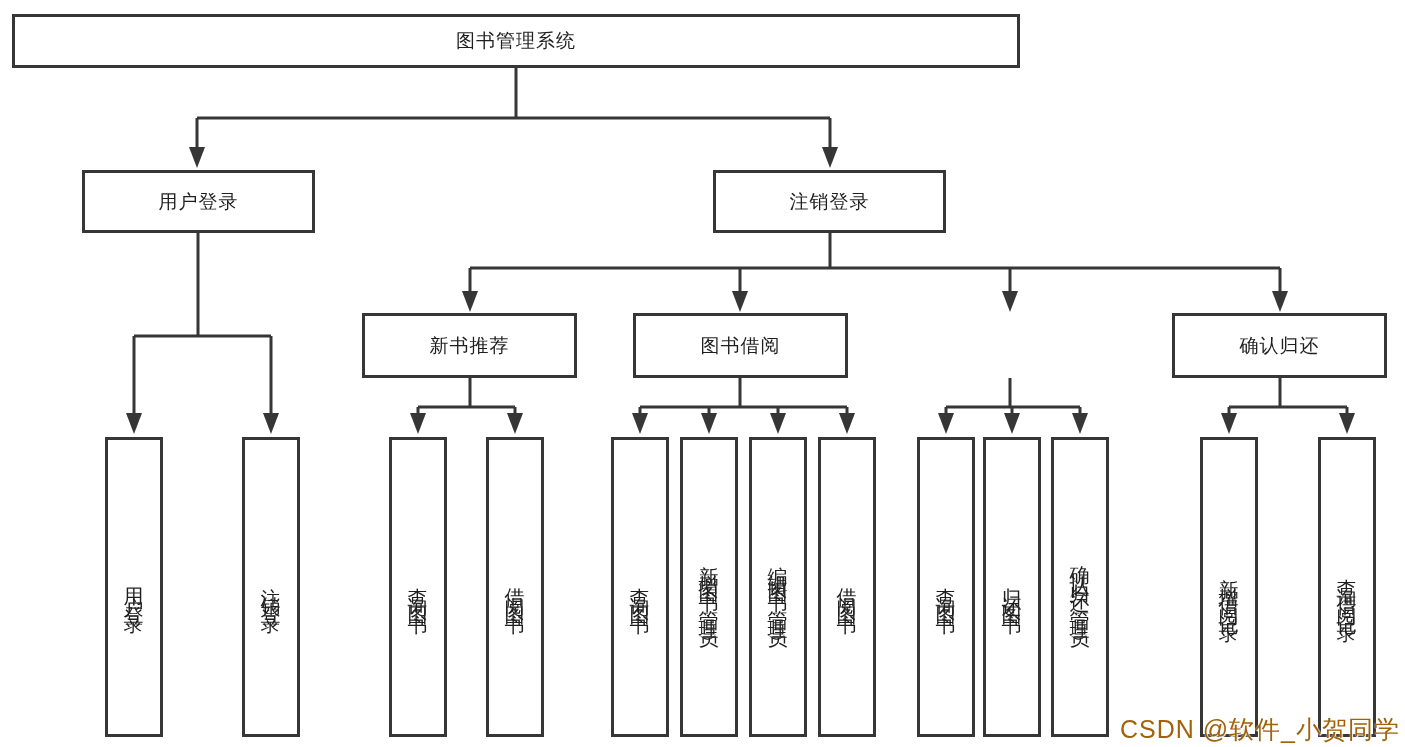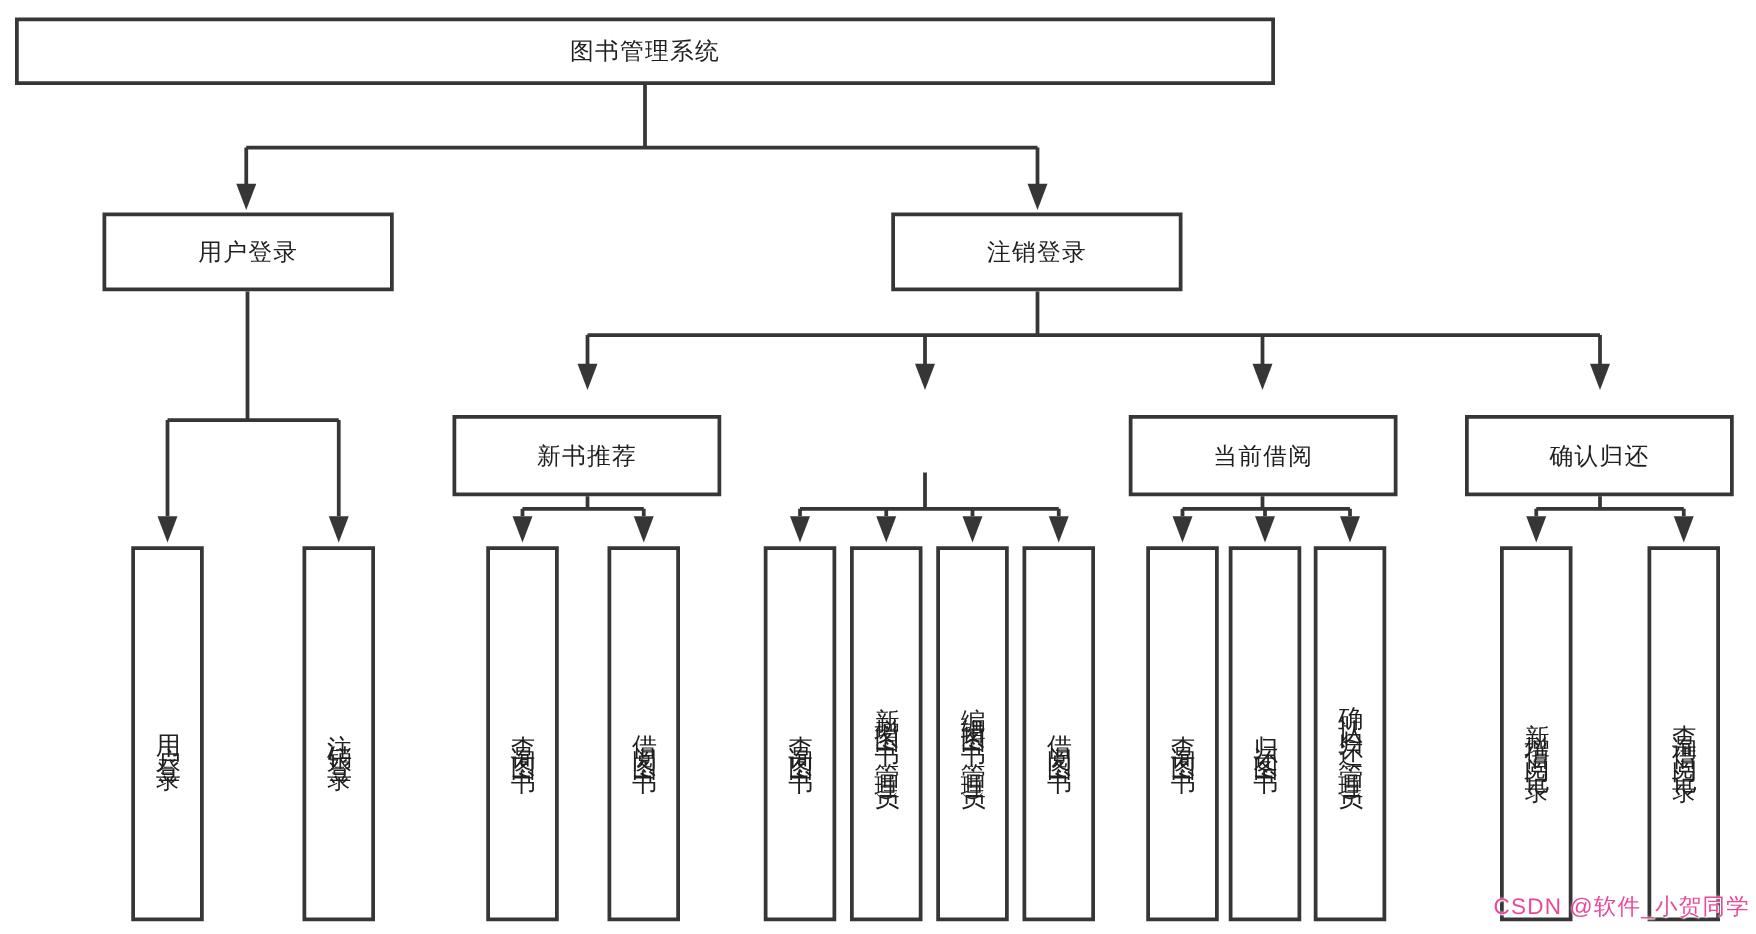--- a/index.html
+++ b/index.html
@@ -24,27 +24,27 @@
   .node.v{
     writing-mode:vertical-rl;
     text-orientation:mixed;
     font-size:20px;
     letter-spacing:9px;
     line-height:1;
     padding-top:6px;
   }
   .root{left:12px;top:14px;width:1008px;height:54px;}
   .lvl2{top:170px;width:233px;height:63px;}
-  .lvl3{top:313px;width:215px;height:65px;margin-top:19px;}
+  .lvl3{top:313px;width:215px;height:65px;}
   .leaf{top:437px;width:58px;height:300px;}
   .watermark{
     position:absolute;
     top:713px;right:5px;
-    font-size:18px;
-    color:#ec4899;
+    font-size:25px;
+    color:#a16207;
     text-shadow:0 0 2px #ffffff,1px 1px 1px #ffffff;
     letter-spacing:1px;
     z-index:5;
     white-space:nowrap;
   }
 </style>
 </head>
 <body>
 
 <div class="canvas">
@@ -88,21 +88,21 @@
       <path d="M1347 434 l-8 -21 h16 z"></path>
     </g>
   </svg>
 
   <div class="node h root">图书管理系统</div>
 
   <div class="node h lvl2" style="left:82px;">用户登录</div>
   <div class="node h lvl2" style="left:713px;">注销登录</div>
 
   <div class="node h lvl3" style="left:362px;">新书推荐</div>
-  <div class="node h lvl3" style="left:903px;">当前借阅</div>
+  <div class="node h lvl3" style="left:633px;">图书借阅</div>
   <div class="node h lvl3" style="left:1172px;">确认归还</div>
 
   <div class="node v leaf" style="left:105px;">用户登录</div>
   <div class="node v leaf" style="left:242px;">注销登录</div>
 
   <div class="node v leaf" style="left:389px;">查询图书</div>
   <div class="node v leaf" style="left:486px;">借阅图书</div>
 
   <div class="node v leaf" style="left:611px;">查询图书</div>
   <div class="node v leaf" style="left:680px;">新增图书（管理员）</div>

